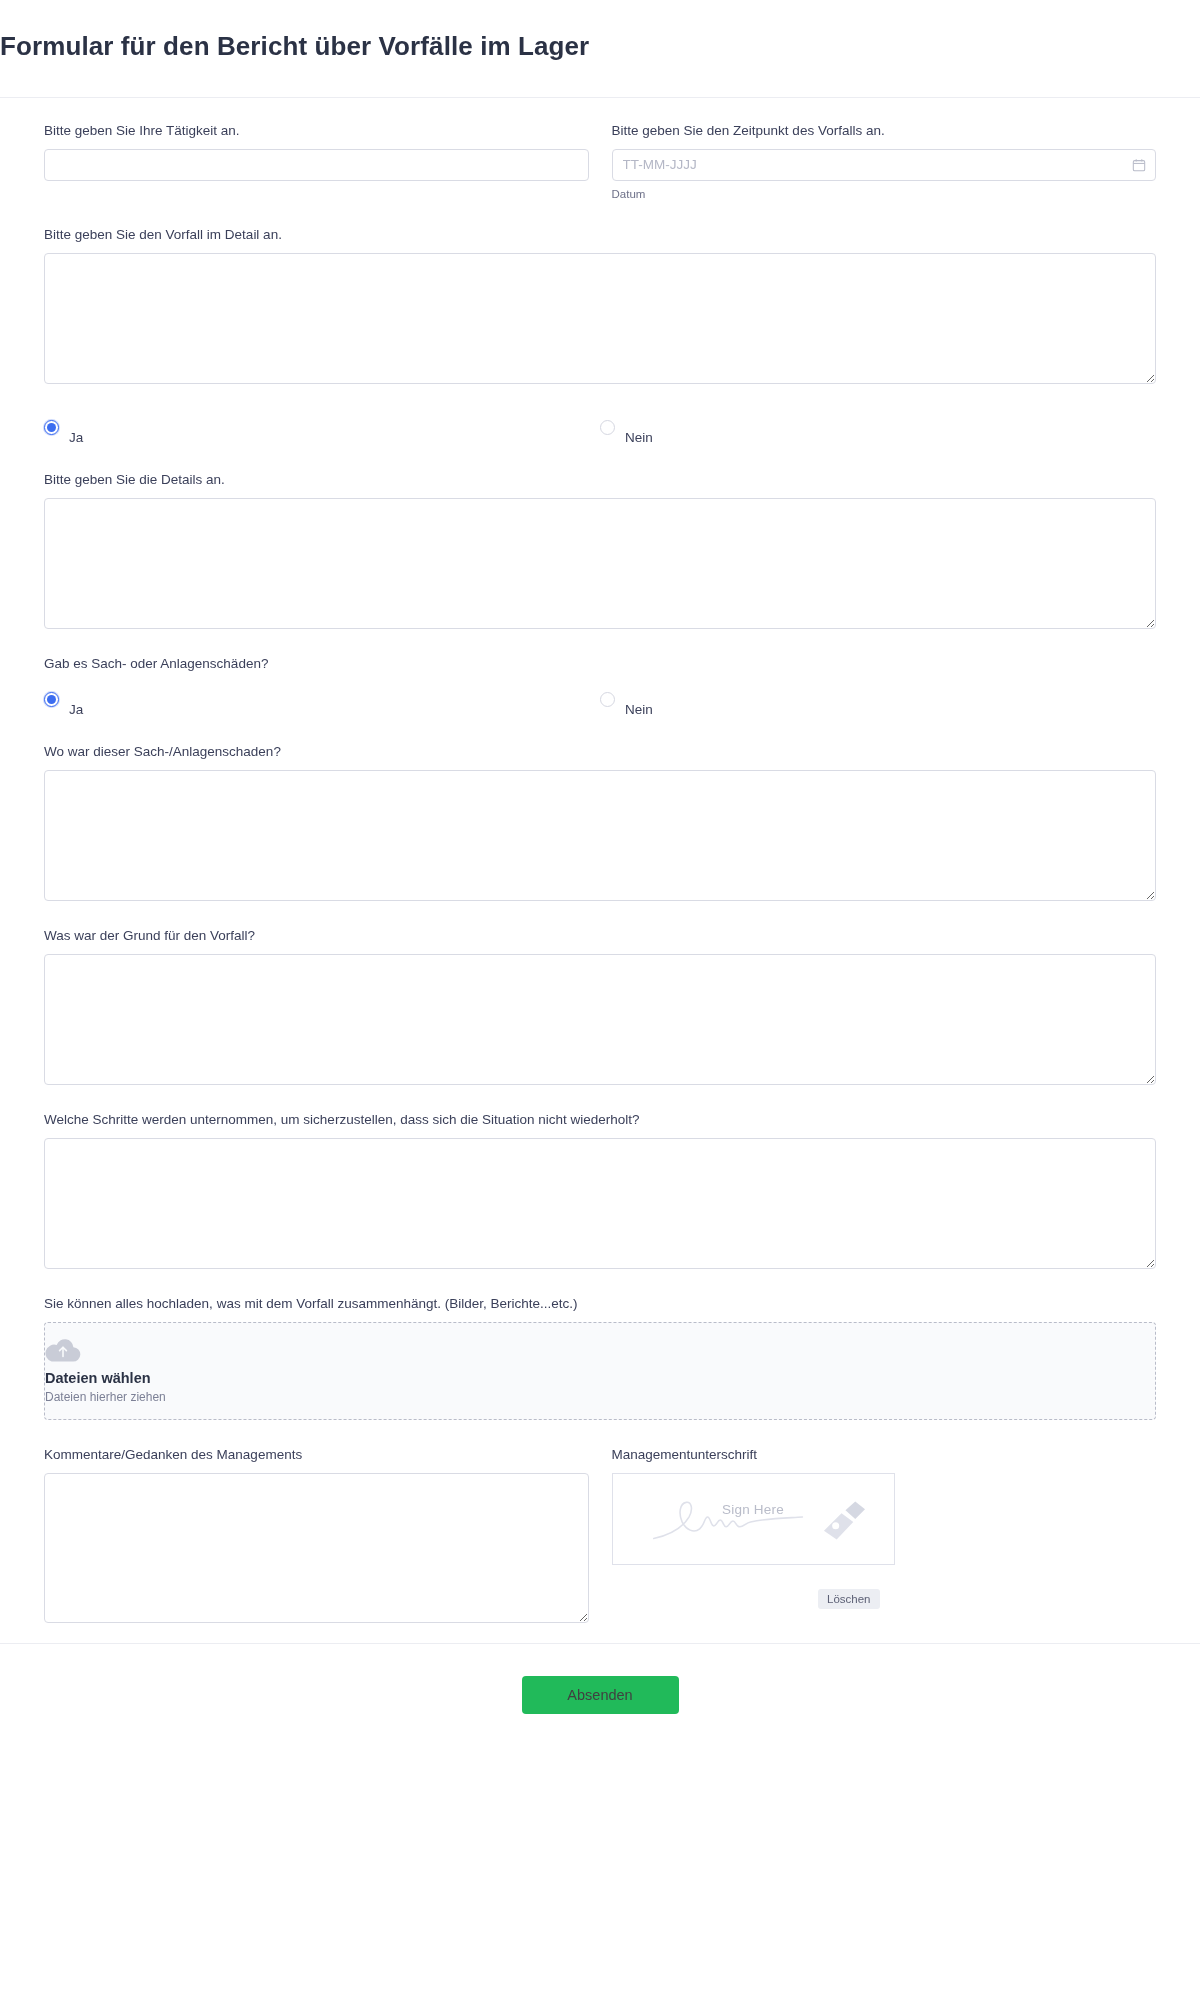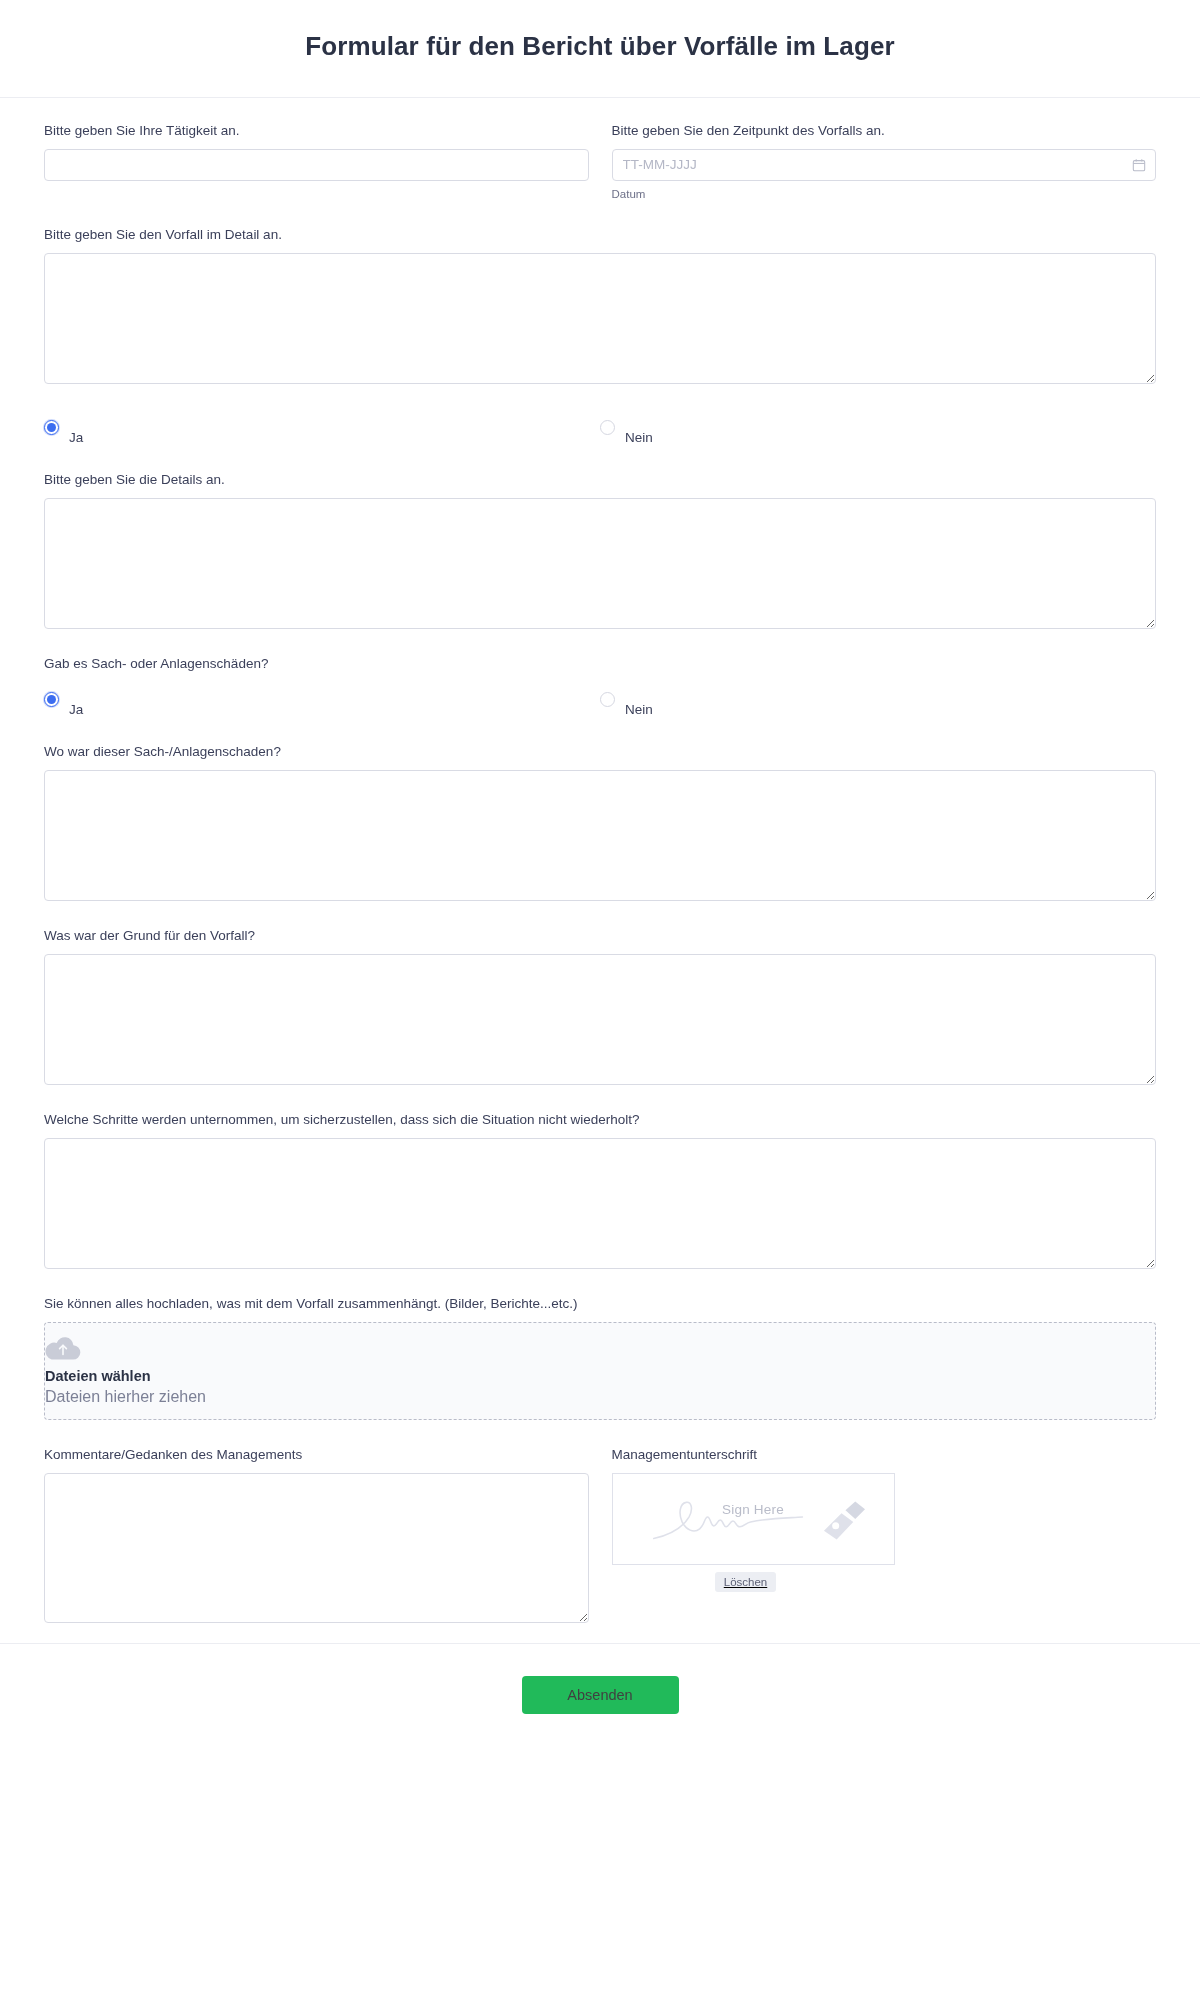--- a/index.html
+++ b/index.html
@@ -14,21 +14,20 @@
     width: 1200px;
     min-height: 2014px;
     margin: 0 auto;
     background: #ffffff;
     position: relative;
   }
 
   
   .form-header {
     padding: 30px 0 33px 0;
-    text-align: center;
     border-bottom: 1px solid #ecedf2;
   }
   .form-title {
     margin: 0;
     font-size: 26px;
     line-height: 1.3;
     font-weight: bold;
     color: #2b3245;
     letter-spacing: 0.1px;
   }
@@ -162,21 +161,21 @@
     color: #c9ccd7;
     margin-bottom: 7px;
   }
   .upload-main {
     font-size: 14.5px;
     font-weight: bold;
     color: #2b3245;
     margin-bottom: 4px;
   }
   .upload-sub {
-    font-size: 16px;
+    font-size: 12px;
     color: #7c8096;
   }
 
   
   .sig-pad {
     width: 283px;
     height: 92px;
     border: 1px solid #dfe1ea;
     border-radius: 0;
     background: #fff;
@@ -191,23 +190,22 @@
     left: 50%;
     top: 28px;
     transform: translateX(-50%);
     font-size: 13.5px;
     color: #b9bcc9;
     letter-spacing: 0.2px;
   }
   .sig-actions {
     width: 268px;
     display: flex;
-    justify-content: center;
-    margin-top: 7px;
-    text-decoration: underline;
+    justify-content: flex-end;
+    margin-top: 24px;
   }
   .btn-clear {
     font-size: 11.5px;
     color: #5d6176;
     background: #eceef3;
     border: none;
     border-radius: 3px;
     padding: 4px 9px;
     cursor: pointer;
     font-family: inherit;

